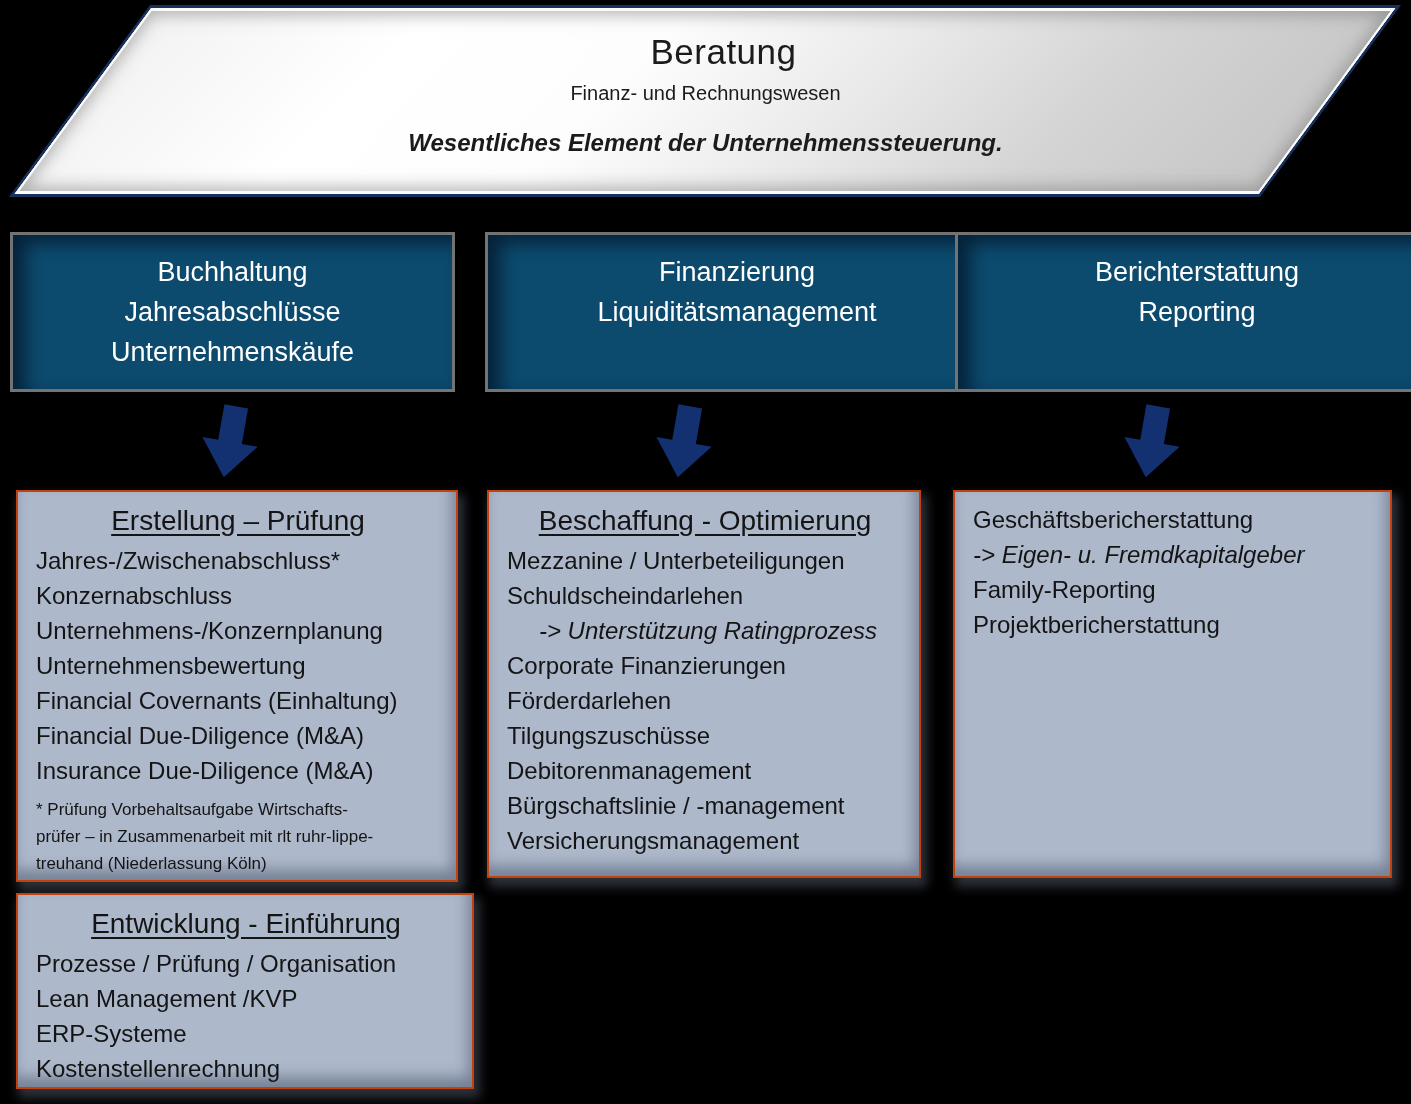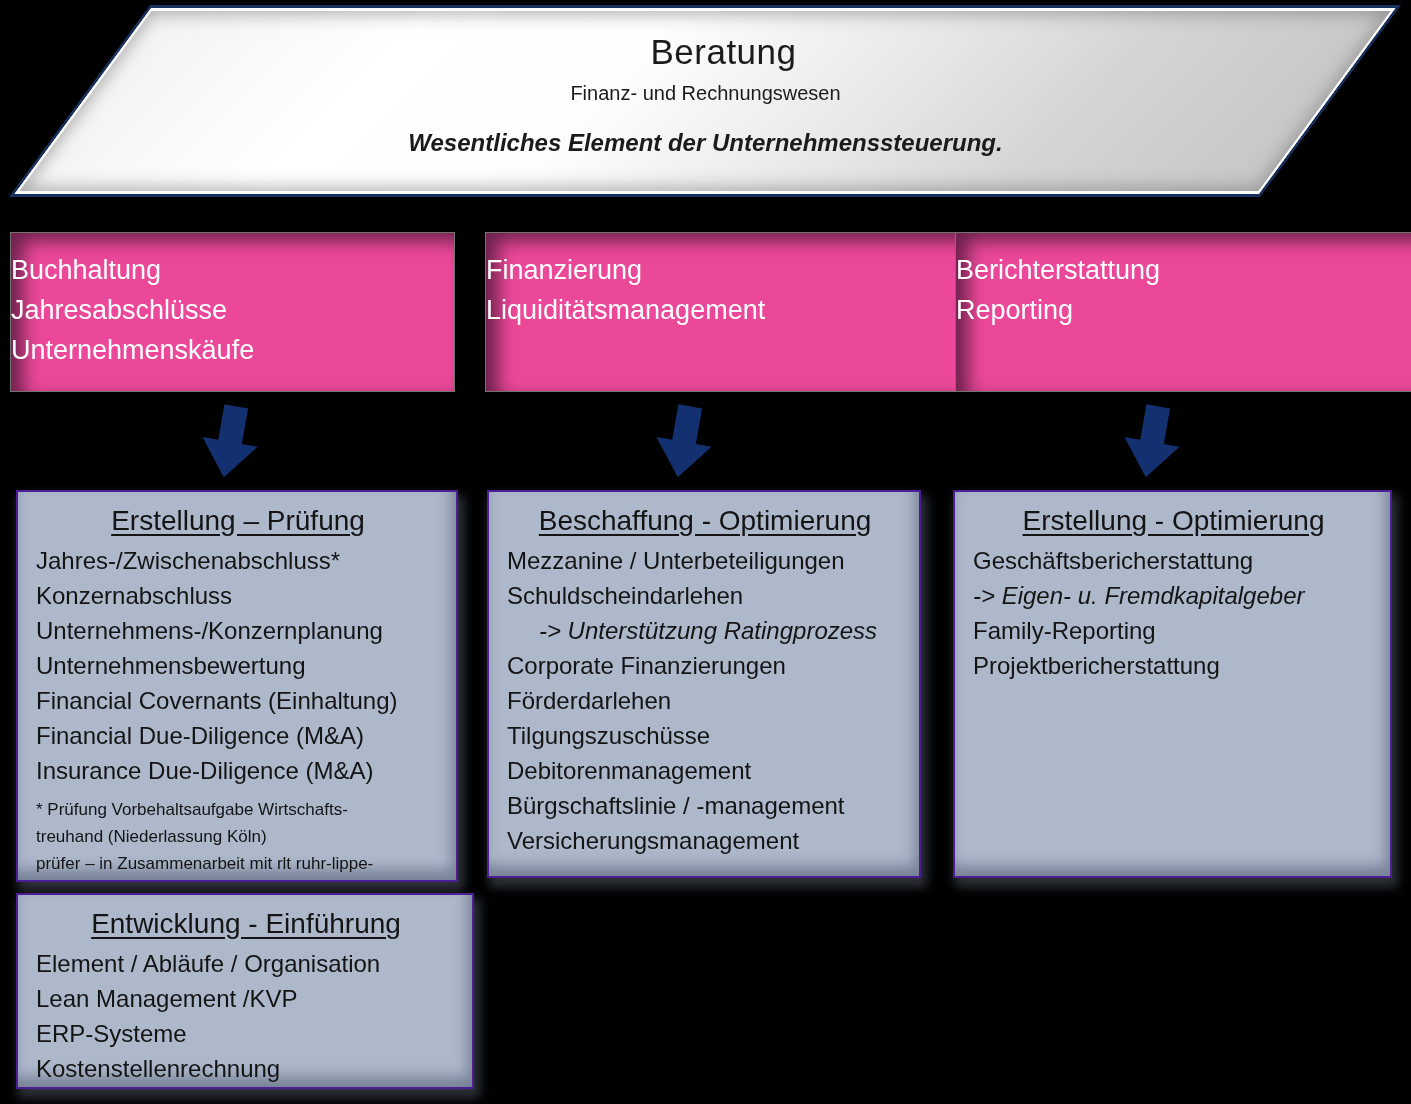--- a/index.html
+++ b/index.html
@@ -16,39 +16,39 @@
     border:3px solid #17315e;
     box-shadow:inset 0 0 0 3px #fbfbfb, inset 0 0 14px 7px rgba(110,110,110,.5);
   }
   .banner-content{position:absolute;left:0;top:5px;width:1411px;height:186px;text-align:center;color:#1b1b1b;}
   .banner-title{margin-top:27px;font-size:35px;letter-spacing:.5px;padding-left:36px;}
   .banner-subtitle{margin-top:10px;font-size:20px;}
   .banner-tagline{margin-top:24px;font-size:24px;font-style:italic;font-weight:bold;}
 
   
   .dark-box{
-    position:absolute;top:232px;height:160px;background:#ec4899;
-    border:1px solid #737373;
+    position:absolute;top:232px;height:160px;background:#0c4a6e;
+    border:3px solid #737373;
     box-shadow:inset 12px 8px 18px rgba(0,0,12,.55);
-    color:#fff;padding-top:17px;box-sizing:border-box;
+    color:#fff;text-align:center;padding-top:17px;box-sizing:border-box;
   }
   .dark1{left:10px;width:445px;}
   .dark2{left:485px;width:504px;}
   .dark3{left:955px;width:484px;}
   .dark-line{font-size:27px;line-height:40px;}
 
   
   .arrow{position:absolute;width:70px;height:80px;transform:rotate(10deg);}
   .a1{left:196px;top:402px;}
   .a2{left:650px;top:402px;}
   .a3{left:1118px;top:402px;}
 
   
   .light-box{
-    position:absolute;background:#adb8cb;border:2px solid #4c1d95;
+    position:absolute;background:#adb8cb;border:2px solid #c2410c;
     box-shadow:4px 7px 10px 2px rgba(130,140,160,.35), inset -4px -10px 14px rgba(40,52,75,.42);
     box-sizing:border-box;color:#141414;padding:10px 16px 8px 18px;
   }
   .light1{left:16px;top:490px;width:442px;height:392px;}
   .light2{left:487px;top:490px;width:434px;height:388px;}
   .light3{left:953px;top:490px;width:439px;height:388px;}
   .light4{left:16px;top:893px;width:458px;height:196px;}
   .light-header{
     text-align:center;font-size:28px;line-height:38px;
     text-decoration:underline;text-underline-offset:4px;margin-bottom:3px;
@@ -103,53 +103,52 @@
         <div class="item">Jahres-/Zwischenabschluss*</div>
         <div class="item">Konzernabschluss</div>
         <div class="item">Unternehmens-/Konzernplanung</div>
         <div class="item">Unternehmensbewertung</div>
         <div class="item">Financial Covernants (Einhaltung)</div>
         <div class="item">Financial Due-Diligence (M&amp;A)</div>
         <div class="item">Insurance Due-Diligence (M&amp;A)</div>
       </div>
     <div class="footnote">
         <div class="footnote-line">* Prüfung Vorbehaltsaufgabe Wirtschafts-</div>
+        <div class="footnote-line">prüfer – in Zusammenarbeit mit rlt ruhr-lippe-</div>
         <div class="footnote-line">treuhand (Niederlassung Köln)</div>
-        <div class="footnote-line">prüfer – in Zusammenarbeit mit rlt ruhr-lippe-</div>
       </div>
   </div>
 
   <div class="light-box light2">
     <div class="light-header">Beschaffung - Optimierung</div>
     <div class="items">
         <div class="item">Mezzanine / Unterbeteiligungen</div>
         <div class="item">Schuldscheindarlehen</div>
         <div class="item italic indent">-&gt; Unterstützung Ratingprozess</div>
         <div class="item">Corporate Finanzierungen</div>
         <div class="item">Förderdarlehen</div>
         <div class="item">Tilgungszuschüsse</div>
         <div class="item">Debitorenmanagement</div>
         <div class="item">Bürgschaftslinie / -management</div>
         <div class="item">Versicherungsmanagement</div>
       </div>
   </div>
 
   <div class="light-box light3">
-    <div class="light-header">Erstellung - Optimierung</div>
     <div class="items">
         <div class="item">Geschäftsbericherstattung</div>
         <div class="item italic">-&gt; Eigen- u. Fremdkapitalgeber</div>
         <div class="item">Family-Reporting</div>
         <div class="item">Projektbericherstattung</div>
       </div>
   </div>
 
   <div class="light-box light4">
     <div class="light-header">Entwicklung - Einführung</div>
     <div class="items">
-        <div class="item">Element / Abläufe / Organisation</div>
+        <div class="item">Prozesse / Prüfung / Organisation</div>
         <div class="item">Lean Management /KVP</div>
         <div class="item">ERP-Systeme</div>
         <div class="item">Kostenstellenrechnung</div>
       </div>
   </div>
 
 </div>
 
 </body></html>

